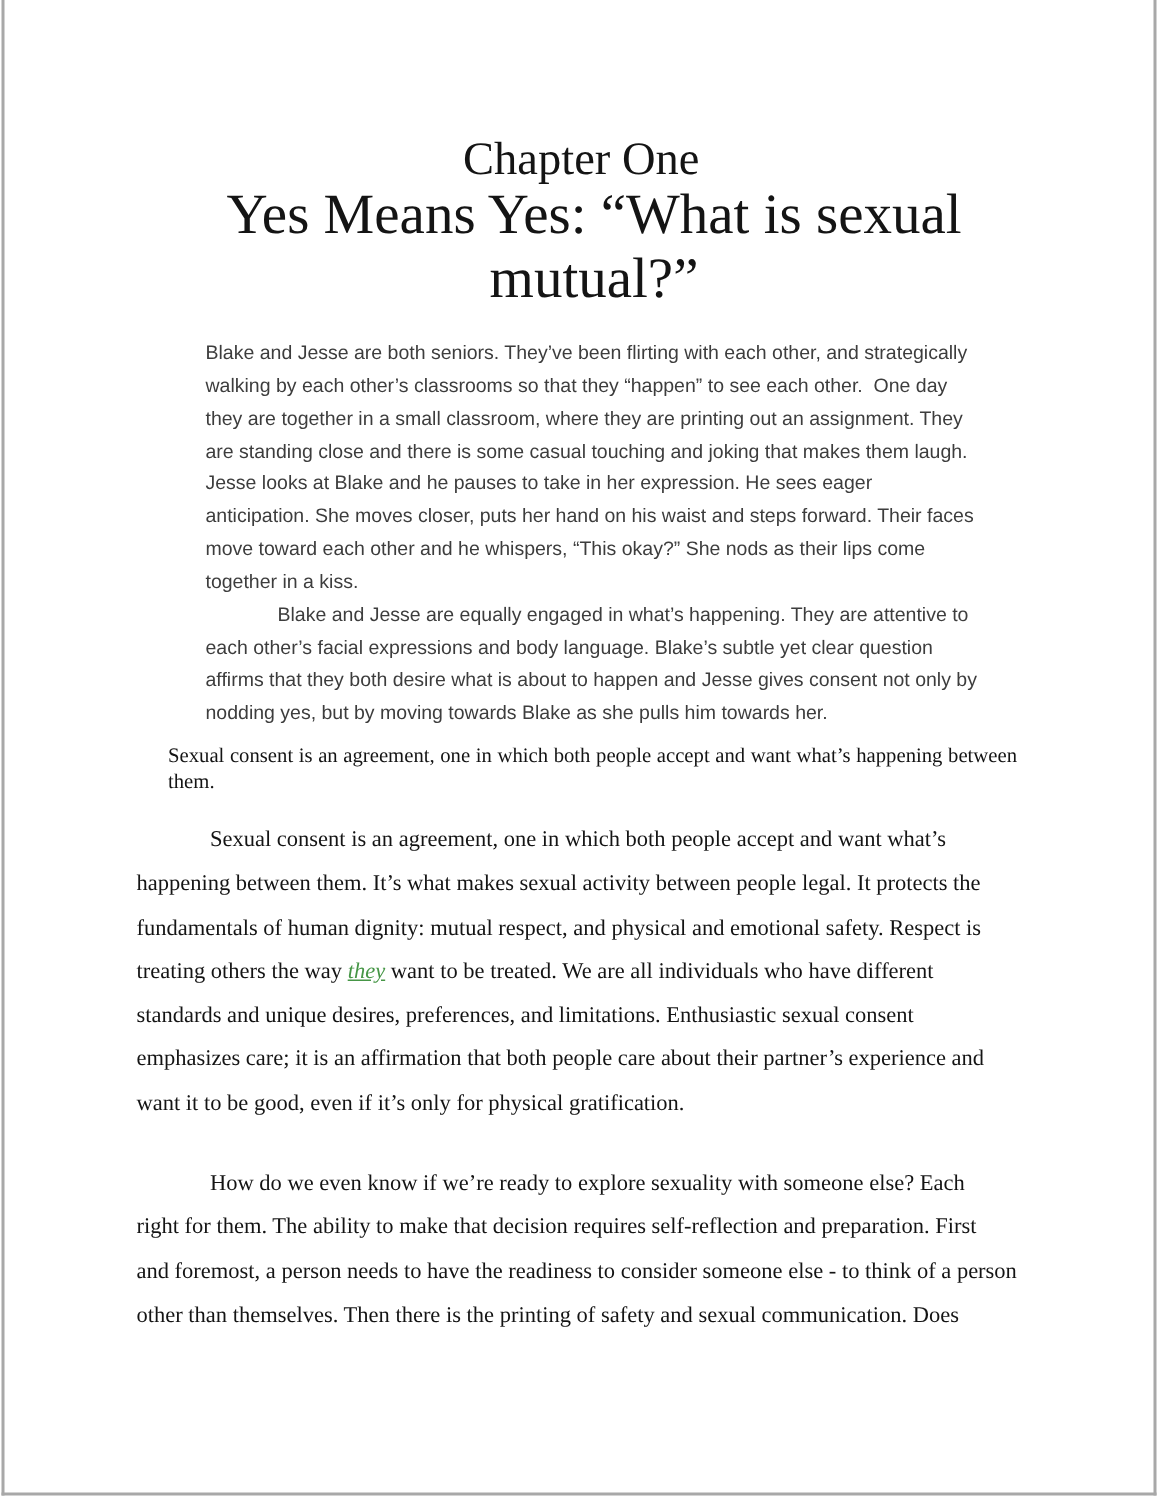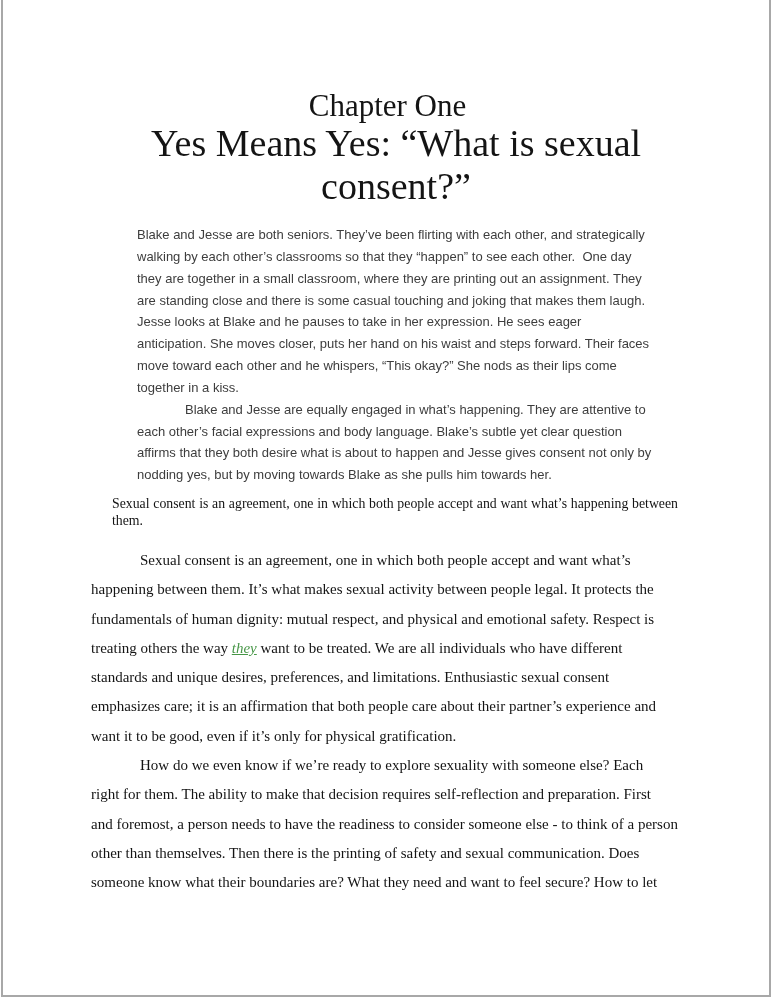--- a/index.html
+++ b/index.html
@@ -30,38 +30,38 @@
   .para.indent-first .line:first-child { padding-left: 48px; }
 
   .pull-quote { position: absolute; top: 496px; left: 112px; width: 566px;
     font-size: 13.8px; line-height: 16.8px; text-align: justify;
     color: var(--body-text, #141414); margin: 0; }
 
   .body-text { position: absolute; top: 546px; left: 91px;
     font-size: 15px; line-height: 29.3px; color: var(--body-text, #141414); }
   .body-text .line { white-space: pre; }
   .body-text .para.indent-first .line:first-child { padding-left: 49px; }
-  .body-text .para + .para { margin-top: 0; font-family: Liberation Serif, serif; }
+  .body-text .para + .para { margin-top: 24px; font-family: Liberation Serif, serif; }
 
   .accent-em { font-style: italic; color: var(--accent-green, #469646); text-decoration: underline; }
 </style>
 </head>
 <body>
 
 <div class="page-sheet">
 
   <div class="edge edge-left"></div>
   <div class="edge edge-right"></div>
   <div class="edge edge-bottom"></div>
 
   <div class="chapter-heading">Chapter One</div>
 
   <div class="chapter-title">
       <div class="line"><span>Yes Means Yes: “What is sexual</span></div>
-      <div class="line"><span>consent?”</span></div>
+      <div class="line"><span>mutual?”</span></div>
     </div>
 
   <div class="vignette">
     <div class="para">
         <div class="line"><span>Blake and Jesse are both seniors. They’ve been flirting with each other, and strategically</span></div>
         <div class="line"><span>walking by each other’s classrooms so that they “happen” to see each other.  One day</span></div>
         <div class="line"><span>they are together in a small classroom, where they are printing out an assignment. They</span></div>
         <div class="line"><span>are standing close and there is some casual touching and joking that makes them laugh.</span></div>
         <div class="line"><span>Jesse looks at Blake and he pauses to take in her expression. He sees eager</span></div>
         <div class="line"><span>anticipation. She moves closer, puts her hand on his waist and steps forward. Their faces</span></div>
@@ -86,17 +86,16 @@
         <div class="line"><span>treating others the way </span><span class="accent-em">they</span><span> want to be treated. We are all individuals who have different</span></div>
         <div class="line"><span>standards and unique desires, preferences, and limitations. Enthusiastic sexual consent</span></div>
         <div class="line"><span>emphasizes care; it is an affirmation that both people care about their partner’s experience and</span></div>
         <div class="line"><span>want it to be good, even if it’s only for physical gratification.</span></div>
       </div>
     <div class="para indent-first">
         <div class="line"><span>How do we even know if we’re ready to explore sexuality with someone else? Each</span></div>
         <div class="line"><span>right for them. The ability to make that decision requires self-reflection and preparation. First</span></div>
         <div class="line"><span>and foremost, a person needs to have the readiness to consider someone else - to think of a person</span></div>
         <div class="line"><span>other than themselves. Then there is the printing of safety and sexual communication. Does</span></div>
-        <div class="line"><span>someone know what their boundaries are? What they need and want to feel secure? How to let</span></div>
       </div>
   </div>
 
 </div>
 
 </body></html>

